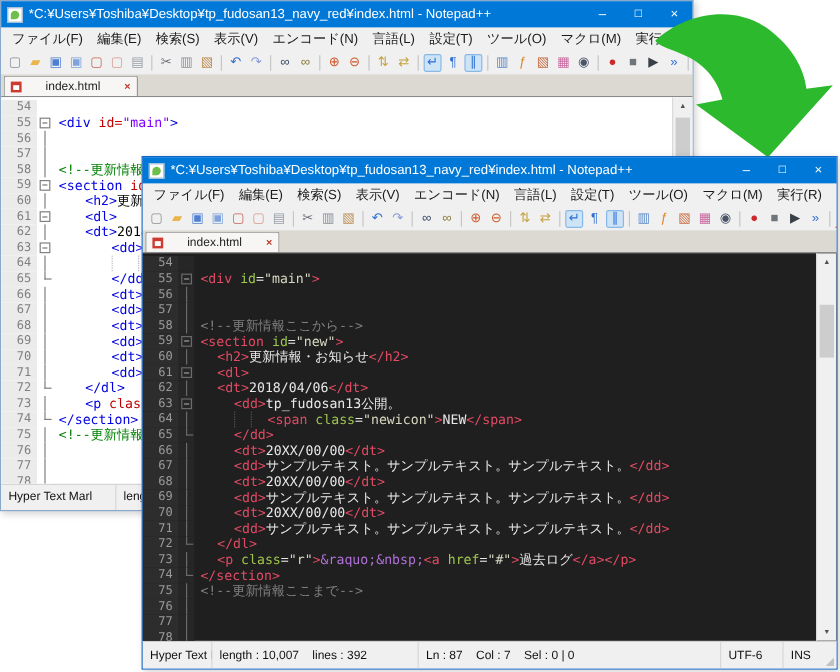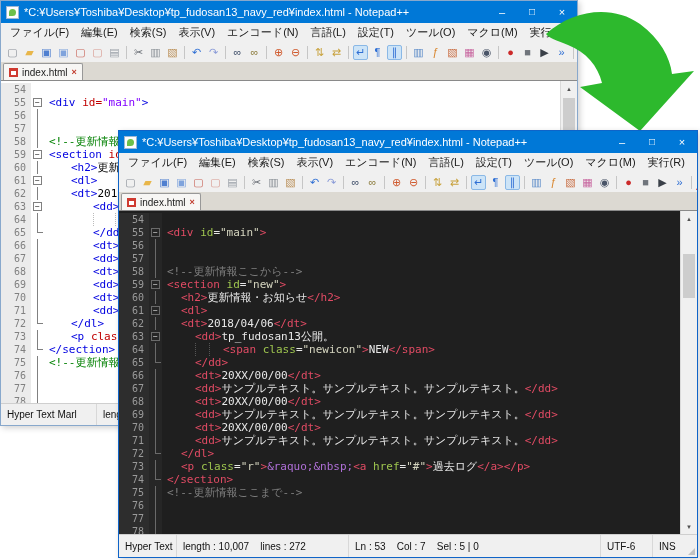--- a/index.html
+++ b/index.html
@@ -37,21 +37,21 @@
   .tbi{width:15px;height:15px;flex:none;margin:0 1px;display:inline-flex;align-items:center;
        justify-content:center;font-size:11px;line-height:1;border:1px solid transparent;
        border-radius:2px;box-sizing:border-box}
   .tbi.pressed{background:#cde4f7;border-color:#8ab8e6}
   .tbi-abc{font-size:6px;font-weight:bold;letter-spacing:0;border-bottom:2px dotted #d03a3a;border-radius:0}
   .tb-sep{width:1px;height:13px;background:#c6c6c6;margin:0 3px;flex:none}
 
   .tabbar{height:19px;flex:none;background:#dcd9d2;display:flex;align-items:flex-end;
           padding-left:2px;border-bottom:1px solid #8a8a8a;box-sizing:border-box}
   .tab{height:17px;background:#f7f6f4;border:1px solid #989898;border-bottom:none;
-       border-radius:2px 2px 0 0;display:flex;align-items:center;gap:4px;
+       border-radius:2px 2px 0 0;display:flex;align-items:center;gap:20px;
        font-size:10px;color:#222;padding:0 5px;box-sizing:border-box}
   .tab-save{width:9px;height:9px;flex:none;background:#cf3a30;position:relative}
   .tab-save::after{content:"";position:absolute;left:2px;top:3px;width:5px;height:4px;background:#fff}
   .tab-x{color:#c0392b;font-weight:bold;font-size:9px;line-height:1}
 
   
   .editor{flex:1;position:relative;overflow:hidden}
   .code-rows{position:absolute;left:0;top:2px;right:17px;bottom:0;overflow:hidden}
   .row{display:flex;height:13px;line-height:13px;font-family:"DejaVu Sans Mono",monospace;
        font-size:11px;white-space:pre}
@@ -305,19 +305,19 @@
         <div class="row"><span class="ln" style="color: rgb(154, 154, 154); background: rgb(45, 45, 45);">78</span><span class="fold" style="background: rgb(38, 38, 38);"><span class="fline" style="background: rgb(106, 106, 106);"></span></span><span class="code"></span></div>
       </div>
     <div class="vscroll">
       <div class="vs-btn">▲</div>
       <div class="vs-thumb" style="top:43px;height:44px"></div>
       <div class="vs-btn bottom">▼</div>
     </div>
   </div>
   <div class="statusbar">
     <span class="sb-cell" style="width:58px">Hyper Text Marl</span>
-    <span class="sb-cell" style="width:172px">length : 10,007    lines : 272</span>
-    <span class="sb-cell" style="flex:1">Ln : 53    Col : 7    Sel : 5 | 0</span>
+    <span class="sb-cell" style="width:172px">length : 10,007    lines : 392</span>
+    <span class="sb-cell" style="flex:1">Ln : 87    Col : 7    Sel : 0 | 0</span>
     <span class="sb-cell" style="width:52px">UTF-6</span>
     <span class="sb-cell" style="width:32px;border-right:none">INS</span>
     <span class="sb-cell sb-grip" style="border-right:none"></span>
   </div>
 </div>
 
 </body></html>

